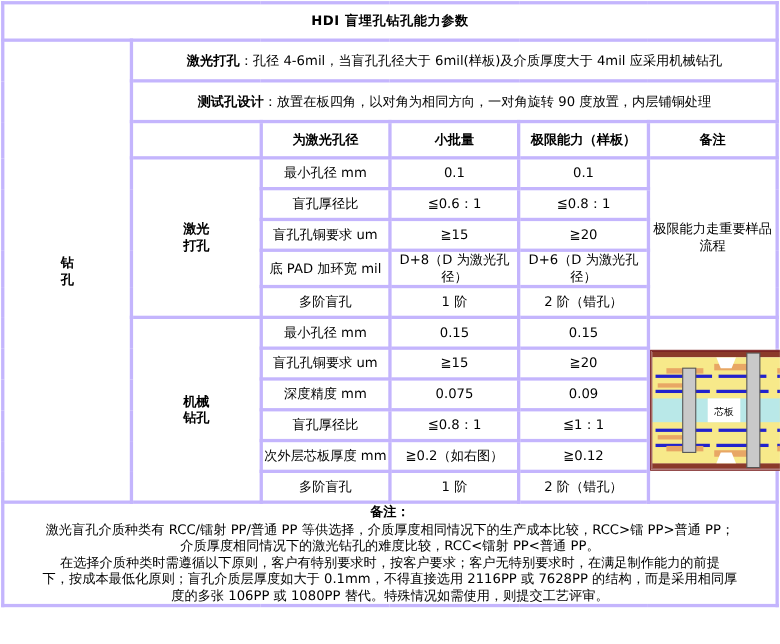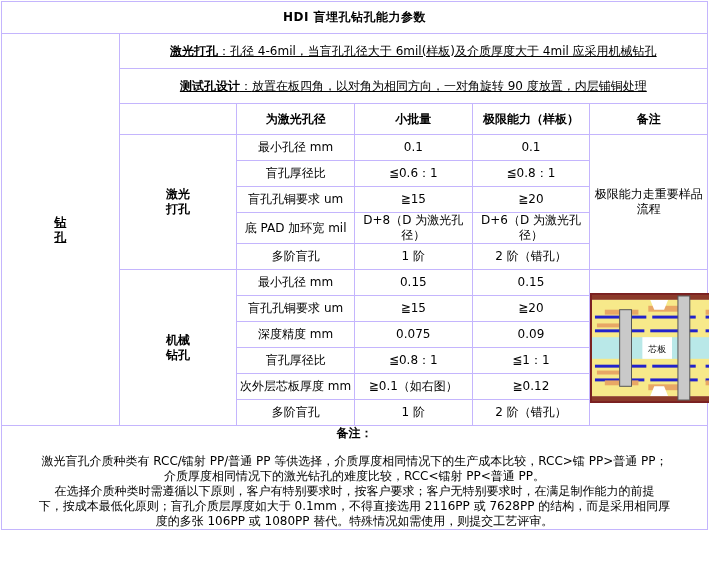--- a/index.html
+++ b/index.html
@@ -15,38 +15,37 @@
     width:709px;height:585px;
     box-sizing:border-box;
   }
   table.doc{
     border-collapse:collapse;
     width:707px;
     margin:1px 0 0 1px;
     table-layout:fixed;
   }
   table.doc td{
-    border:1px solid #c4b5fd;
+    border:3px solid #c4b5fd;
     padding:0;
     text-align:center;
     vertical-align:middle;
     font-size:12px;
     line-height:1.25;
   }
   .title-cell{
     height:31px;
     font-size:15px;
     font-weight:bold;
     letter-spacing:.5px;
   }
   .note-row td{
     height:34px;
     font-size:12.5px;
     text-align:center;
-    text-decoration:underline;
   }
   .note-row td b{font-weight:bold;}
   .vert-outer{
     width:34px;
     font-size:15px;
     font-weight:bold;
     line-height:1.15;
     letter-spacing:0;
   }
   .vert-outer span{display:block;}
@@ -68,21 +67,21 @@
   .col-small{width:158px;}
   .col-limit{width:165px;}
   .col-remark{width:172px;}
   .remark-txt{font-size:12.5px;margin-top:36px;}
   .footer-cell{
     text-align:left;
     padding:6px 8px 8px 8px;
     line-height:1.68;
     font-size:12.2px;
   }
-  .footer-cell .ftitle{font-weight:bold;display:block;margin-bottom:13px;}
+  .footer-cell .ftitle{font-weight:bold;display:block;margin-bottom:1px;}
   .footer-cell p{margin:0;}
   
   .fig-wrap{
     position:relative;
     width:166px;height:110px;
     margin:0 auto;
     background:#fff;
     border:1px solid #7a2020;
     box-sizing:border-box;
   }
@@ -230,21 +229,21 @@
       <td>0.075</td>
       <td>0.09</td>
     </tr>
     <tr class="data">
       <td>盲孔厚径比</td>
       <td>≦0.8：1</td>
       <td>≦1：1</td>
     </tr>
     <tr class="data">
       <td>次外层芯板厚度 mm</td>
-      <td>≧0.1（如右图）</td>
+      <td>≧0.2（如右图）</td>
       <td>≧0.12</td>
     </tr>
     <tr class="data">
       <td>多阶盲孔</td>
       <td>1 阶</td>
       <td>2 阶（错孔）</td>
     </tr>
 
     <tr>
       <td class="footer-cell" colspan="6">

